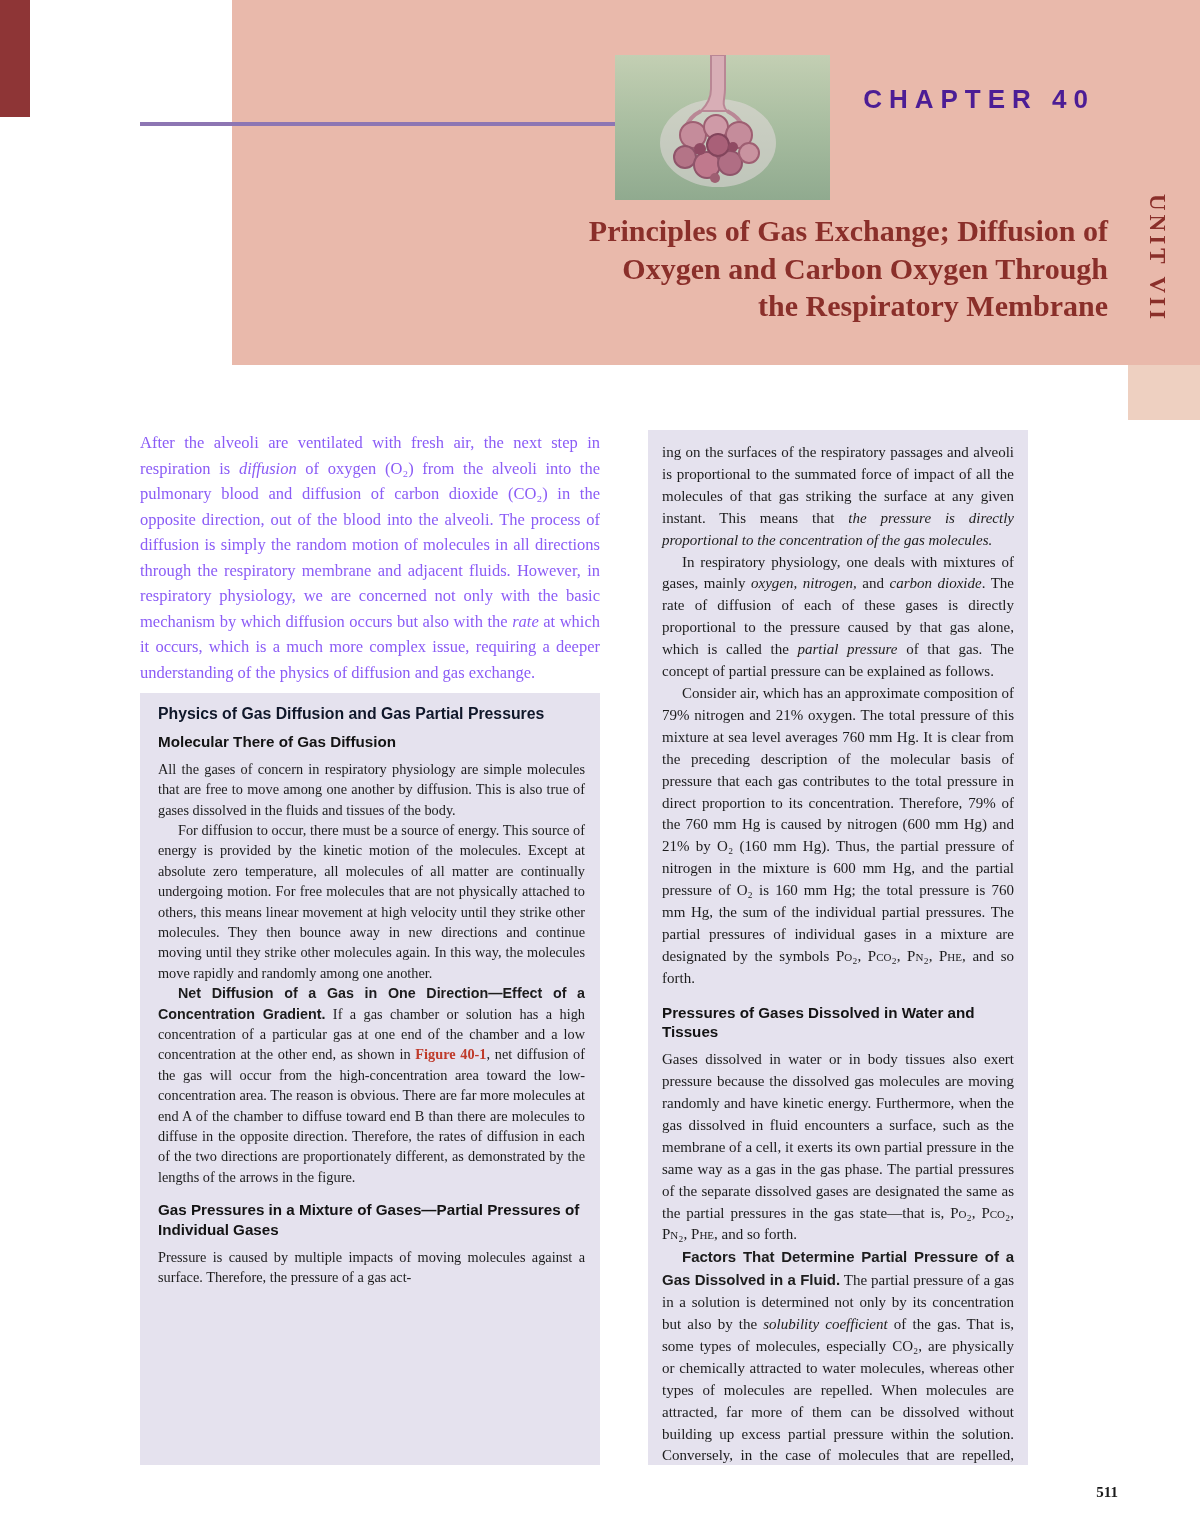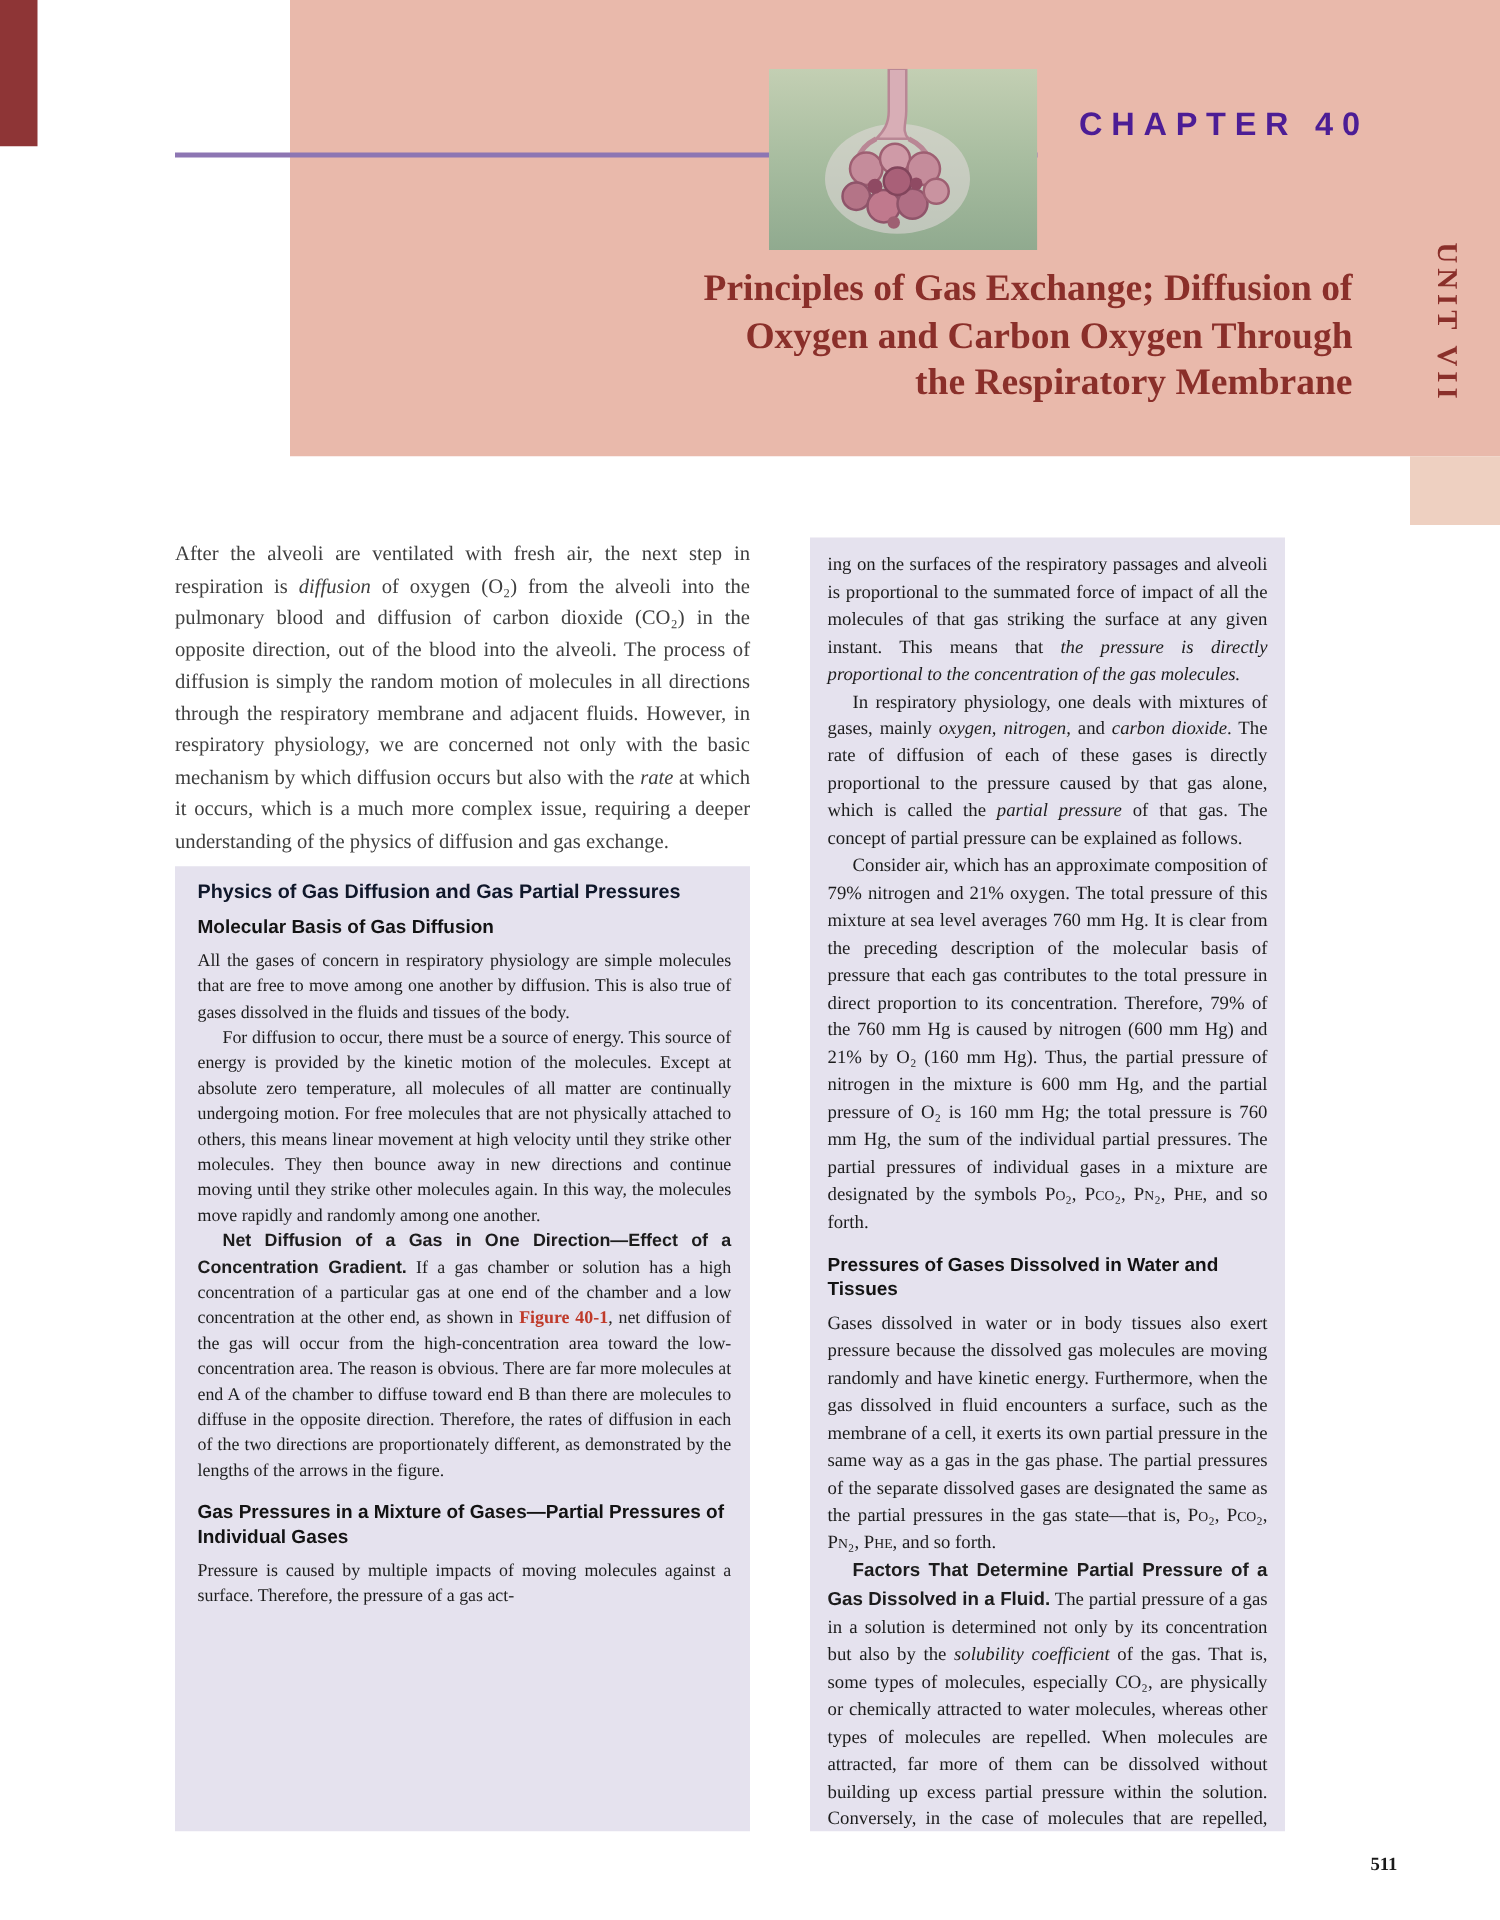--- a/index.html
+++ b/index.html
@@ -16,36 +16,36 @@
     background:var(--header_pink,#e9b9ab); }
   .unit-tab     { position:absolute; left:1128px; top:365px; width:72px; height:55px;
     background:var(--tab_pink,#eed0c1); }
   .purple-line  { position:absolute; left:140px; top:122px; width:690px; height:4px;
     background:var(--purple,#8d76b3); z-index:1; }
   .chapter-image { position:absolute; left:615px; top:55px; width:215px; height:145px;
     z-index:2; overflow:hidden; }
   .chapter-label { position:absolute; right:105px; top:84px; z-index:3;
     font-family:"Liberation Sans", sans-serif; font-weight:bold; font-size:26px;
     letter-spacing:7px; color:#4c1d95; }
-  .chapter-title { position:absolute; right:118px; top:212px; width:660px; z-index:3;
+  .chapter-title { position:absolute; right:92px; top:212px; width:660px; z-index:3;
     text-align:right; font-weight:bold; font-size:30px; line-height:1.25;
     color:var(--maroon_title,#8a2f2a); }
   .unit-label { position:absolute; left:1144px; top:194px; z-index:3;
     writing-mode:vertical-rl; text-orientation:mixed;
     font-weight:bold; font-size:23px; letter-spacing:4px;
     color:var(--maroon_title,#7d2a24); }
 
   
   .body-area { position:absolute; left:140px; top:430px; width:970px; height:1035px;
     display:flex; gap:48px; }
   .col-left  { width:460px; display:flex; flex-direction:column; }
   .col-right { width:380px; box-sizing:border-box; }
 
   .intro { font-size:16.5px; line-height:25.5px; text-align:justify;
-    margin:0 0 8px 0; color:#404040; }
+    margin:0 0 8px 0; color:#8b5cf6; }
 
   .shade { background:var(--lavender,#e5e2ee); }
   .box-left { flex:1; padding:12px 15px 8px 18px; overflow:hidden; }
   .col-right.shade { height:1035px; padding:12px 14px 8px 14px; overflow:hidden; }
 
   .box-heading { font-family:"Liberation Sans", sans-serif; font-weight:bold;
     font-size:15.8px; margin:0 0 9px 0; color:#0f172a; }
   .box-subheading { font-family:"Liberation Sans", sans-serif; font-weight:bold;
     font-size:15.2px; margin:0 0 7px 0; color:#131313; line-height:1.3; }
   .box-subheading.spaced { margin-top:13px; }
@@ -111,21 +111,21 @@
 
   <div class="unit-label">UNIT VII</div>
 
   <div class="body-area">
 
     <div class="col-left">
       <p class="intro">After the alveoli are ventilated with fresh air, the next step in respiration is <i>diffusion</i> of oxygen (O₂) from the alveoli into the pulmonary blood and diffusion of carbon dioxide (CO₂) in the opposite direction, out of the blood into the alveoli. The process of diffusion is simply the random motion of molecules in all directions through the respiratory membrane and adjacent fluids. However, in respiratory physiology, we are concerned not only with the basic mechanism by which diffusion occurs but also with the <i>rate</i> at which it occurs, which is a much more complex issue, requiring a deeper understanding of the physics of diffusion and gas exchange.</p>
 
       <div class="shade box-left">
         <h2 class="box-heading">Physics of Gas Diffusion and Gas Partial Pressures</h2>
-        <h3 class="box-subheading">Molecular Basis of Gas Diffusion</h3>
+        <h3 class="box-subheading">Molecular There of Gas Diffusion</h3>
         <p>All the gases of concern in respiratory physiology are simple molecules that are free to move among one another by diffusion. This is also true of gases dissolved in the fluids and tissues of the body.</p>
         <p class="ind">For diffusion to occur, there must be a source of energy. This source of energy is provided by the kinetic motion of the molecules. Except at absolute zero temperature, all molecules of all matter are continually undergoing motion. For free molecules that are not physically attached to others, this means linear movement at high velocity until they strike other molecules. They then bounce away in new directions and continue moving until they strike other molecules again. In this way, the molecules move rapidly and randomly among one another.</p>
         <p class="ind"><b class="runin">Net Diffusion of a Gas in One Direction—Effect of a Concentration Gradient.</b> If a gas chamber or solution has a high concentration of a particular gas at one end of the chamber and a low concentration at the other end, as shown in <span class="figref">Figure 40-1</span>, net diffusion of the gas will occur from the high-concentration area toward the low-concentration area. The reason is obvious. There are far more molecules at end A of the chamber to diffuse toward end B than there are molecules to diffuse in the opposite direction. Therefore, the rates of diffusion in each of the two directions are proportionately different, as demonstrated by the lengths of the arrows in the figure.</p>
         <h3 class="box-subheading spaced">Gas Pressures in a Mixture of Gases—Partial Pressures of Individual Gases</h3>
         <p>Pressure is caused by multiple impacts of moving molecules against a surface. Therefore, the pressure of a gas act-</p>
       </div>
     </div>
 
     <div class="col-right shade">
       <p>ing on the surfaces of the respiratory passages and alveoli is proportional to the summated force of impact of all the molecules of that gas striking the surface at any given instant. This means that <i>the pressure is directly proportional to the concentration of the gas molecules.</i></p>

